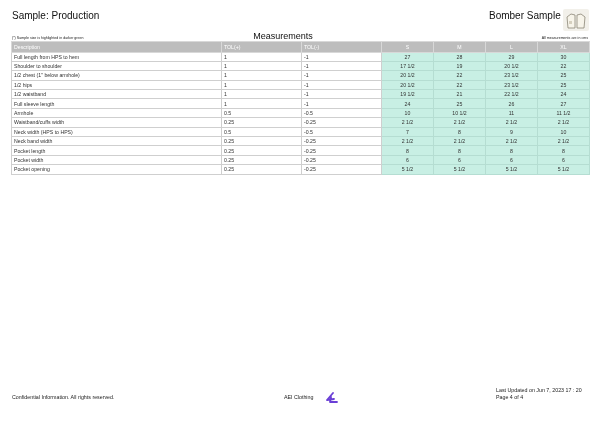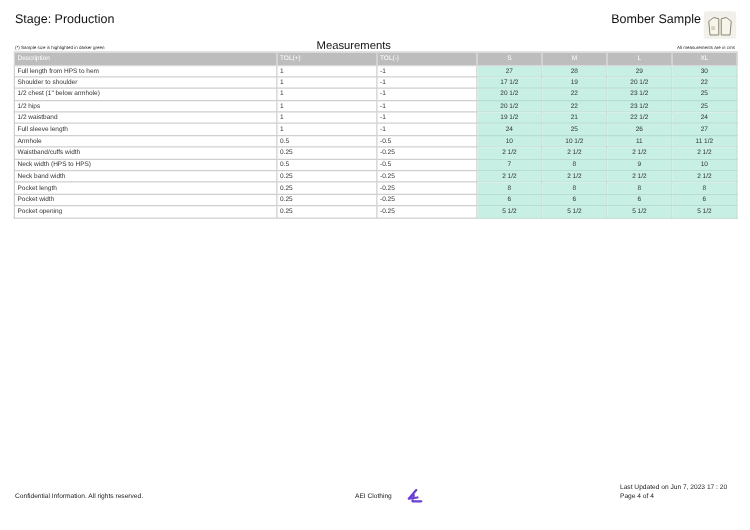--- a/index.html
+++ b/index.html
@@ -17,21 +17,21 @@
   table.meas td { height:8.4px; padding:0 2px; border:0.5px solid #cfcfcf; color:#333; white-space:nowrap; overflow:hidden; }
   table.meas td.size { background:#c8efe4; text-align:center; border-color:#b5ddd2; }
   .foot-left { position:absolute; left:12px; top:394px; font-size:5.3px; color:#222; }
   .foot-center { position:absolute; left:284px; top:394px; font-size:5.3px; color:#222; }
   .foot-logo { position:absolute; left:325px; top:390px; }
   .foot-right { position:absolute; left:496px; top:387px; font-size:5.3px; color:#222; line-height:7px; }
 </style>
 </head>
 <body>
 
-<div class="stage">Stage: Production</div>
+<div class="stage">Sample: Production</div>
 <div class="product">Bomber Sample</div>
 <div class="thumb">
   <svg width="26" height="22" viewBox="0 0 26 22">
     <path d="M4 8 L8 5 L12 6 L12 19 L5 19 Z" fill="#f7f4ea" stroke="#8a8576" stroke-width="0.8"></path>
     <path d="M14 6 L18 5 L22 8 L21 19 L14 19 Z" fill="#f7f4ea" stroke="#8a8576" stroke-width="0.8"></path>
     <rect x="6" y="12" width="3" height="3" fill="#d6d0bf"></rect>
   </svg>
 </div>
 
 <div class="title">Measurements</div>

